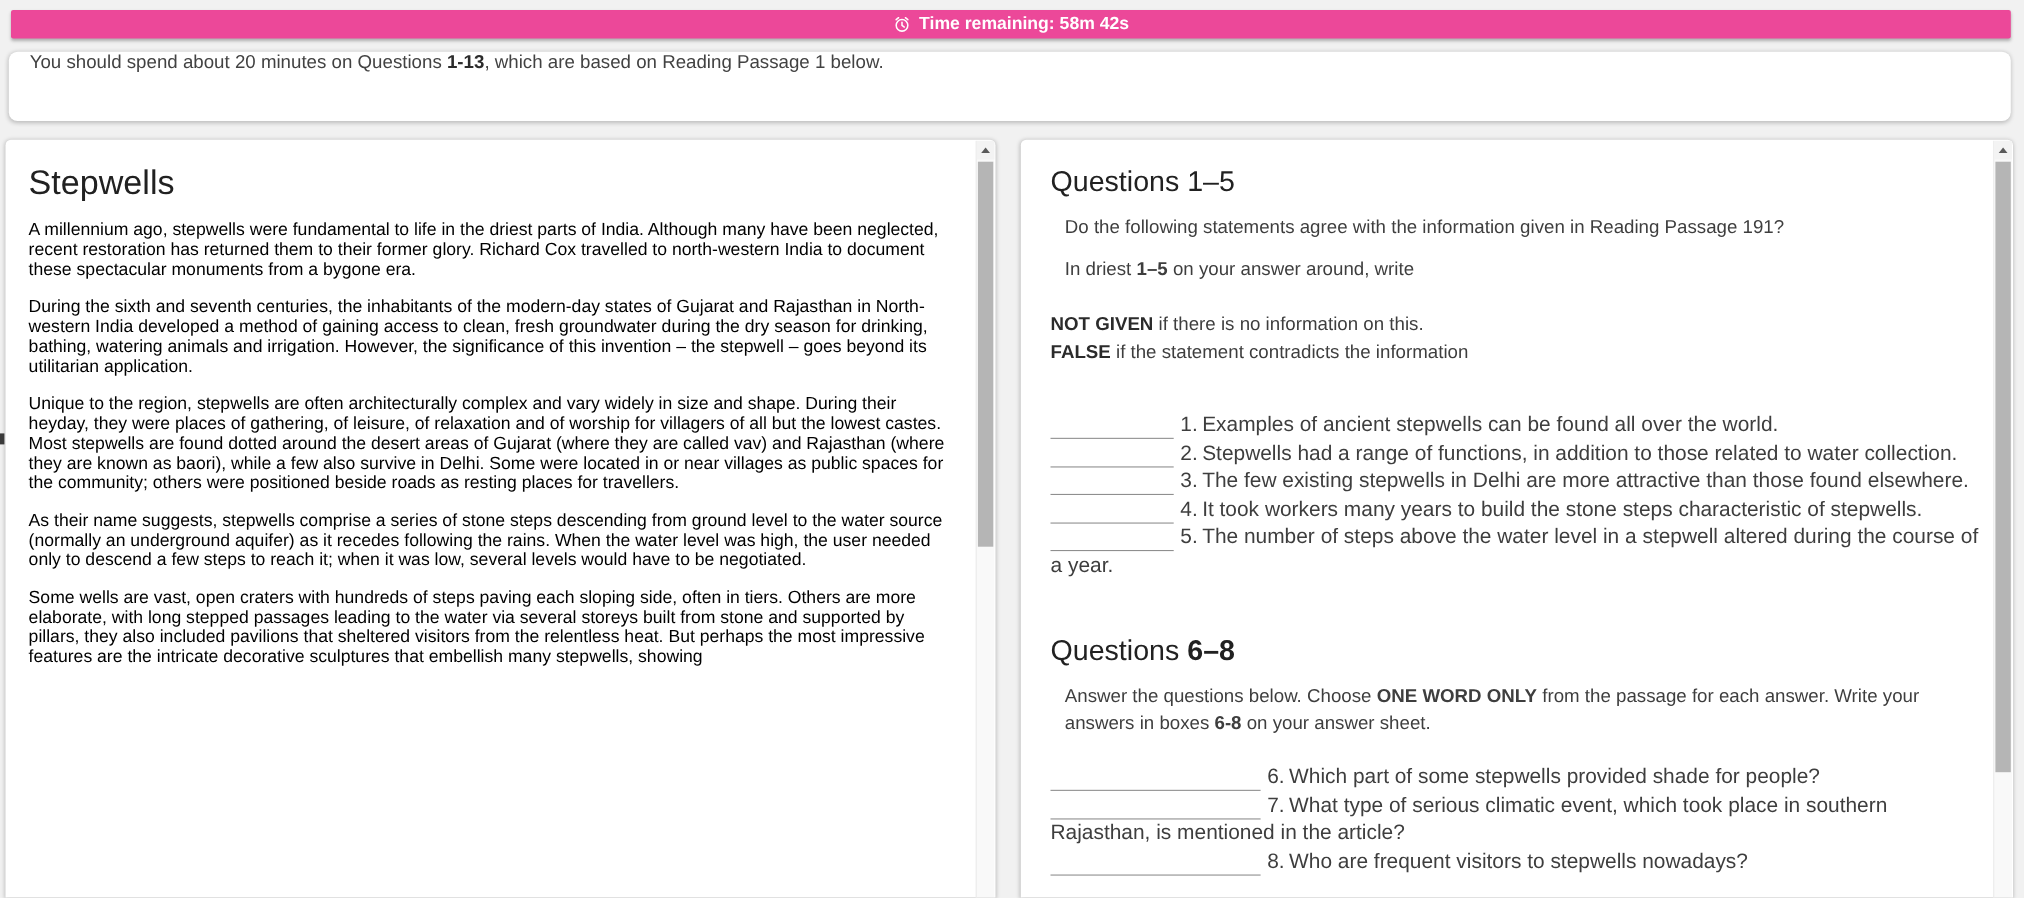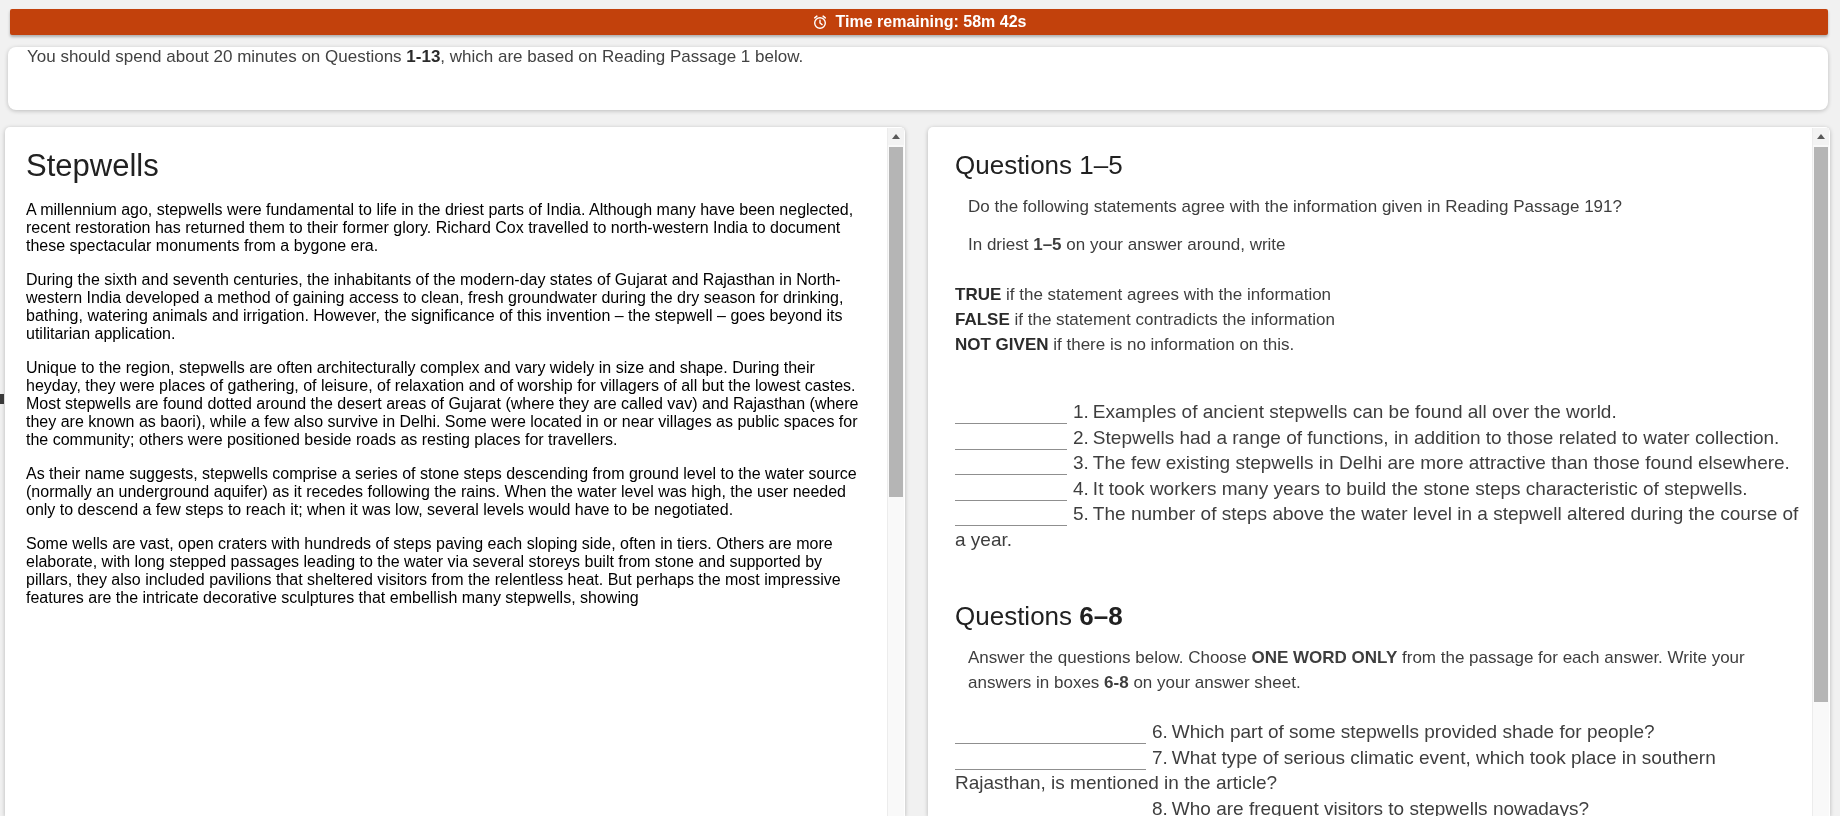--- a/index.html
+++ b/index.html
@@ -1,21 +1,21 @@
 <!DOCTYPE html>
 <html><head>
 <meta charset="utf-8">
 <style>
   html,body{margin:0;padding:0;width:1840px;height:816px;overflow:hidden;
     background:#f1f1f1;font-family:"Liberation Sans",sans-serif;}
   *{box-sizing:border-box;}
 
   
   .timer-bar{position:absolute;left:10px;right:12px;top:9px;height:26px;
-    background:#c2410c;border-radius:2px;color:#fff;display:flex;align-items:center;
+    background:#ec4899;border-radius:2px;color:#fff;display:flex;align-items:center;
     justify-content:center;gap:8px;font-size:16px;font-weight:bold;
     box-shadow:0 2px 3px rgba(0,0,0,0.28);}
   .timer-bar svg{display:block;}
 
   
   .instruction-card{position:absolute;left:8px;right:12px;top:47px;height:63px;
     background:#fff;border-radius:8px;box-shadow:0 1px 4px rgba(0,0,0,0.22);
     display:flex;align-items:flex-start;padding:0 19px;font-size:17px;color:#424242;}
   .instruction-card b{color:#2b2b2b;}
 
@@ -97,23 +97,22 @@
 </div>
 
 <div class="panel panel-right">
   <div class="panel-content">
 
     <h2 class="q-heading">Questions 1–5</h2>
     <p class="q-intro">Do the following statements agree with the information given in Reading Passage 191?</p>
     <p class="q-intro"><span>In driest </span><b>1–5</b><span> on your answer around, write</span></p>
 
     <div class="q-options">
-      <div><b>TRUE</b><span> if the statement agrees with the information</span></div>
+      <div><b>NOT GIVEN</b><span> if there is no information on this.</span></div>
       <div><b>FALSE</b><span> if the statement contradicts the information</span></div>
-      <div><b>NOT GIVEN</b><span> if there is no information on this.</span></div>
     </div>
 
     <div class="q-list-1">
       <div class="q-item">
         <input type="text" class="blank" style=""><span class="q-num">1.</span><span>Examples of ancient stepwells can be found all over the world.</span>
       </div>
       <div class="q-item">
         <input type="text" class="blank" style=""><span class="q-num">2.</span><span>Stepwells had a range of functions, in addition to those related to water collection.</span>
       </div>
       <div class="q-item">

